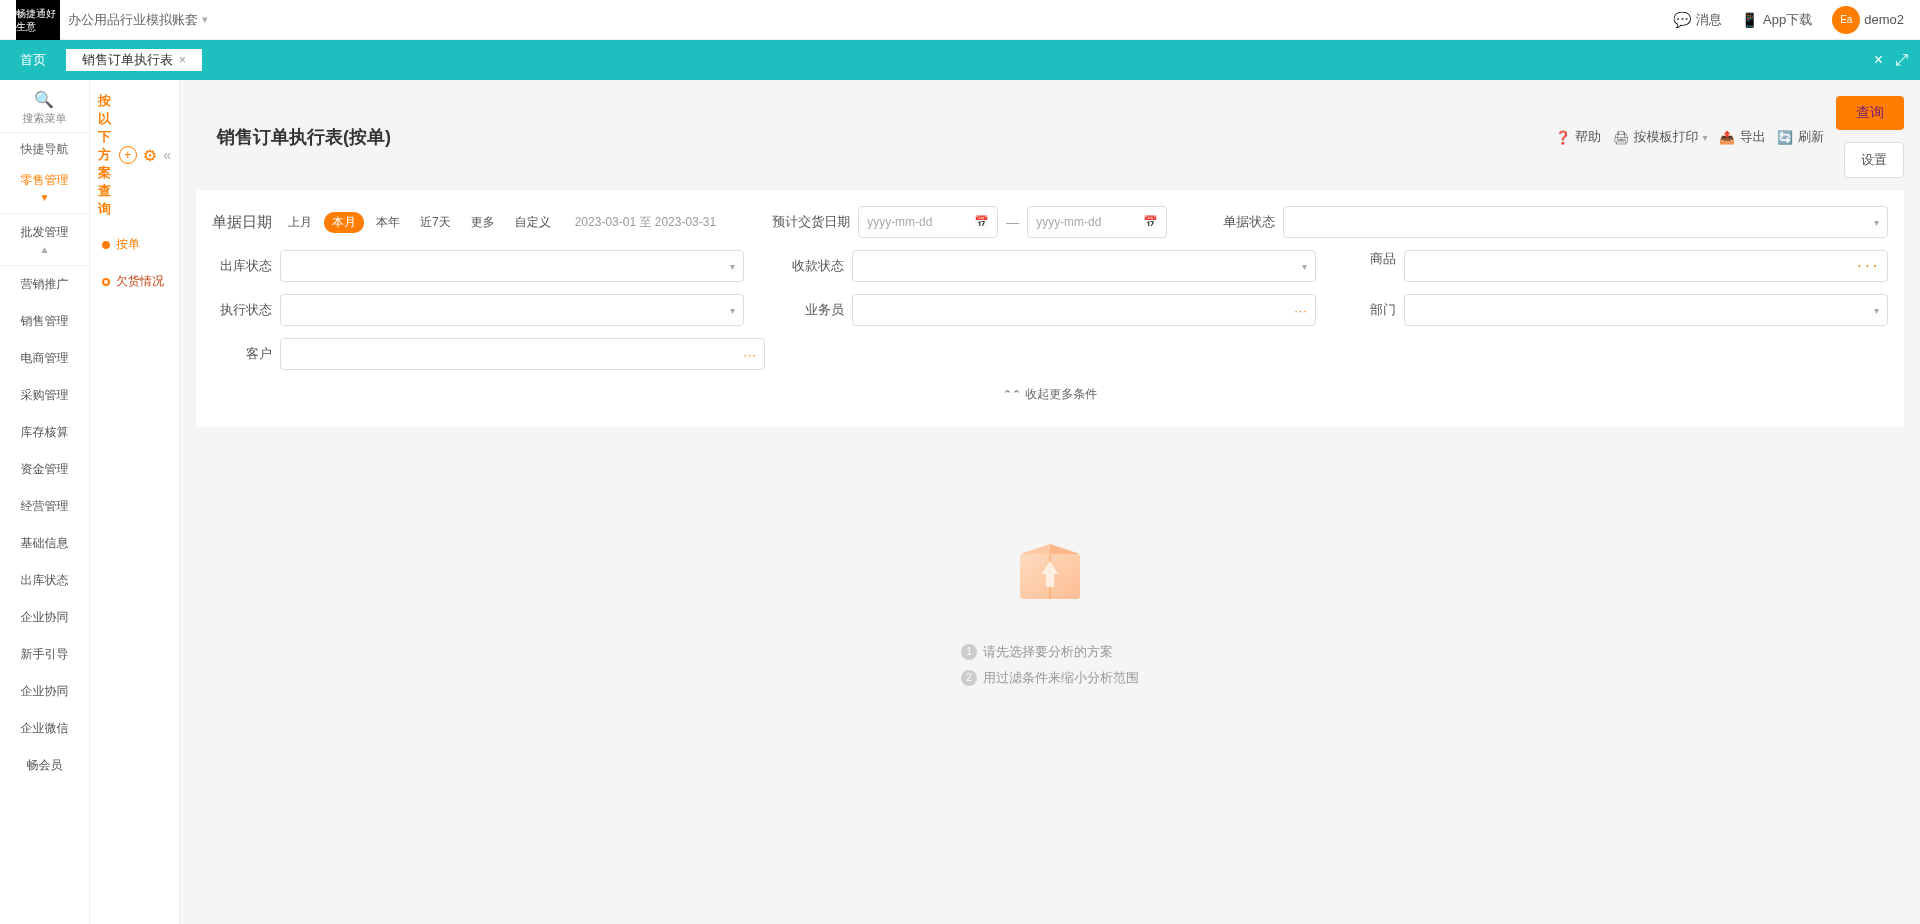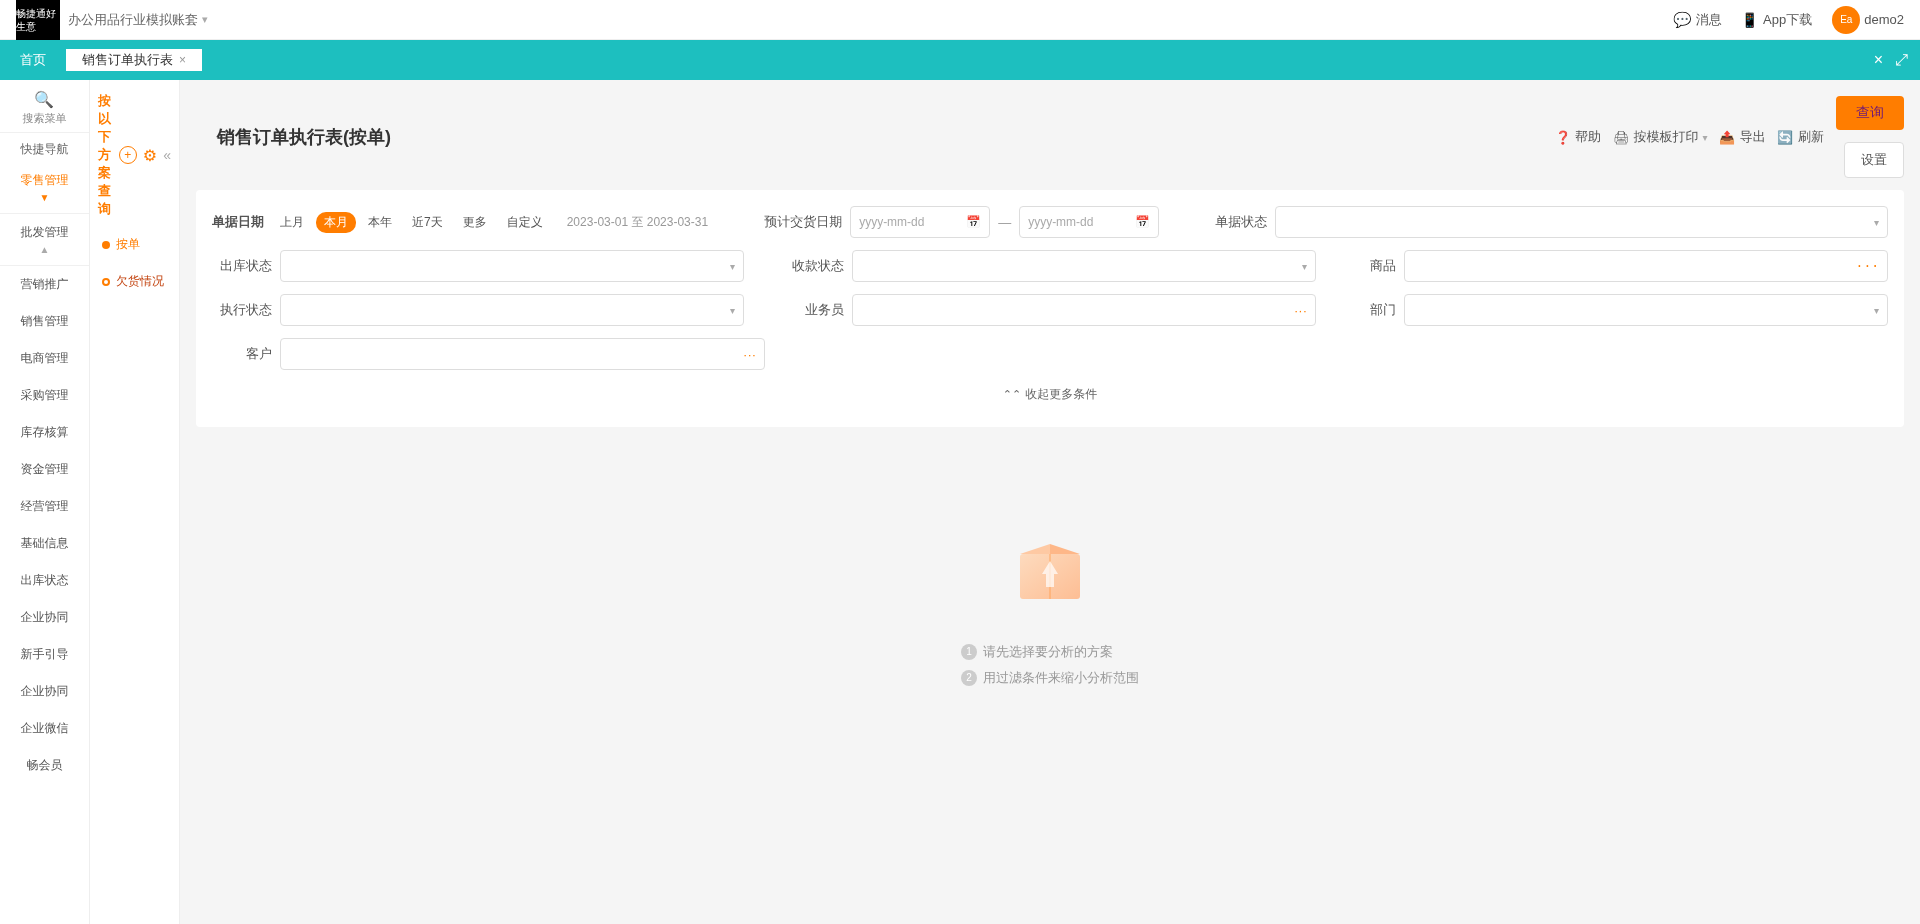--- a/index.html
+++ b/index.html
@@ -239,21 +239,21 @@
           <button class="btn-query">查询</button>
           <button class="btn-settings">设置</button>
         </div>
       </div>
     </div>
 
     <div class="filter-panel">
 
       <div style="display:flex;align-items:center;gap:16px;margin-bottom:12px;flex-wrap:wrap;">
         <div style="display:flex;align-items:center;gap:8px;">
-          <label style="color:#555;font-size:13px;white-space:nowrap;font-weight:bold;">单据日期</label>
+          <label style="color:#555;font-size:15px;white-space:nowrap;">单据日期</label>
           <div class="date-tabs">
             <span class="date-tab">上月</span>
             <span class="date-tab active">本月</span>
             <span class="date-tab">本年</span>
             <span class="date-tab">近7天</span>
             <span class="date-tab">更多</span>
             <span class="date-tab">自定义</span>
           </div>
           <span class="date-range">2023-03-01 至 2023-03-31</span>
         </div>
@@ -288,21 +288,21 @@
             <span style="color:#aaa;font-size:10px;">▾</span>
           </div>
         </div>
         <div style="display:flex;align-items:center;gap:8px;flex:1;margin-left:40px;">
           <label style="color:#555;font-size:13px;min-width:60px;text-align:right;">收款状态</label>
           <div class="filter-select" style="flex:1;">
             <span></span>
             <span style="color:#aaa;font-size:10px;">▾</span>
           </div>
         </div>
-        <div style="display:flex;align-items:center;gap:8px;flex:1;margin-left:40px;font-family:Liberation Mono, monospace;">
+        <div style="display:flex;gap:8px;flex:1;margin-left:40px;font-family:Liberation Mono, monospace;">
           <label style="color:#555;font-size:13px;min-width:40px;text-align:right;">商品</label>
           <div style="flex:1;height:32px;border:1px solid #ddd;border-radius:4px;padding:0 8px;display:flex;align-items:center;justify-content:flex-end;">
             <span class="filter-ellipsis">···</span>
           </div>
         </div>
       </div>
 
       <div style="display:flex;align-items:center;gap:0;margin-bottom:12px;">
         <div style="display:flex;align-items:center;gap:8px;flex:1;">
           <label style="color:#555;font-size:13px;min-width:60px;text-align:right;">执行状态</label>

